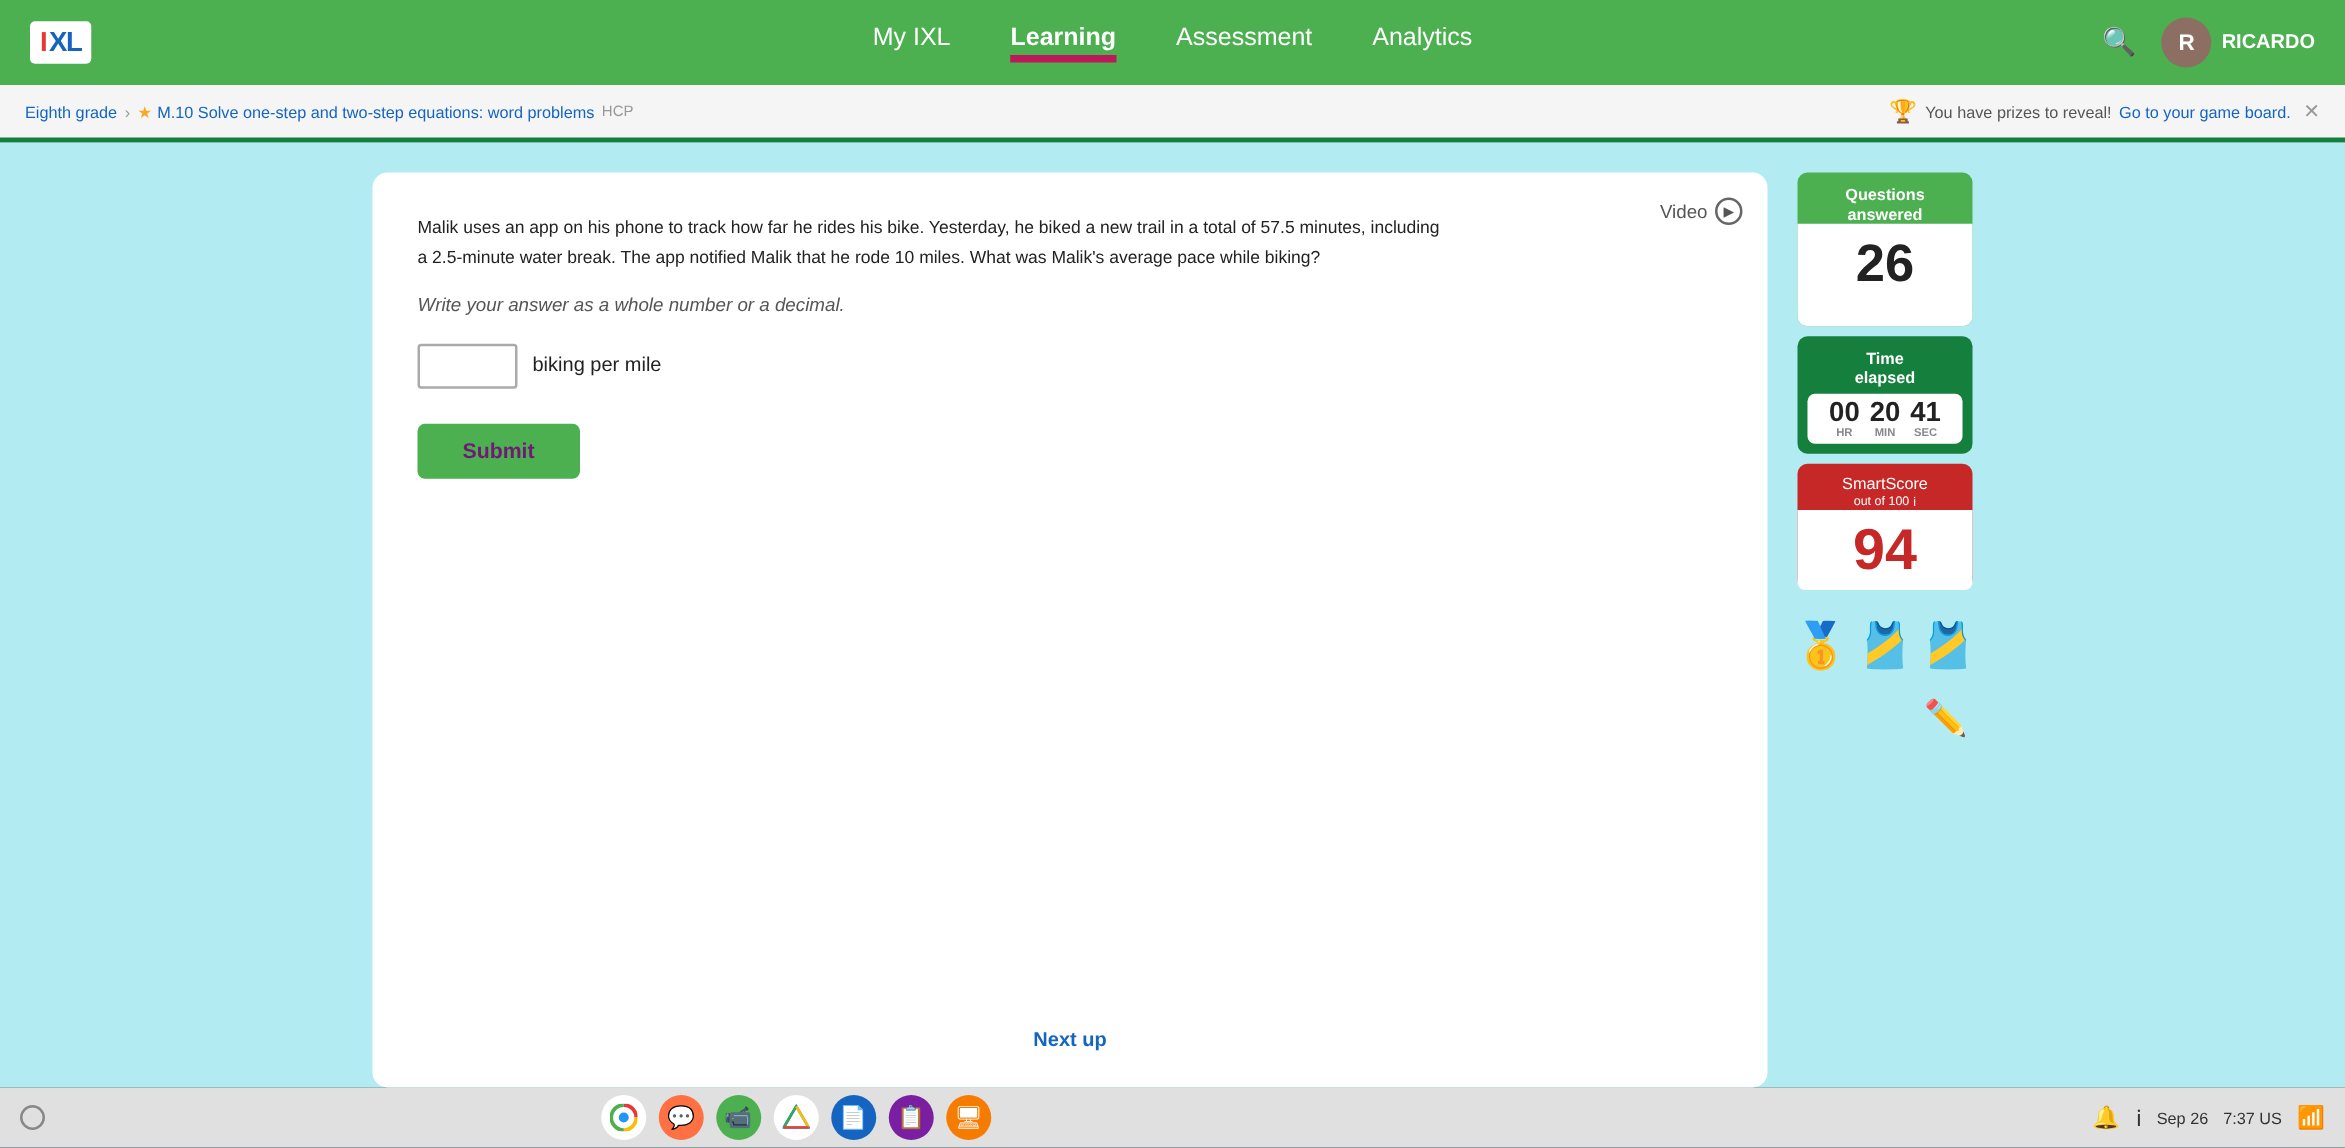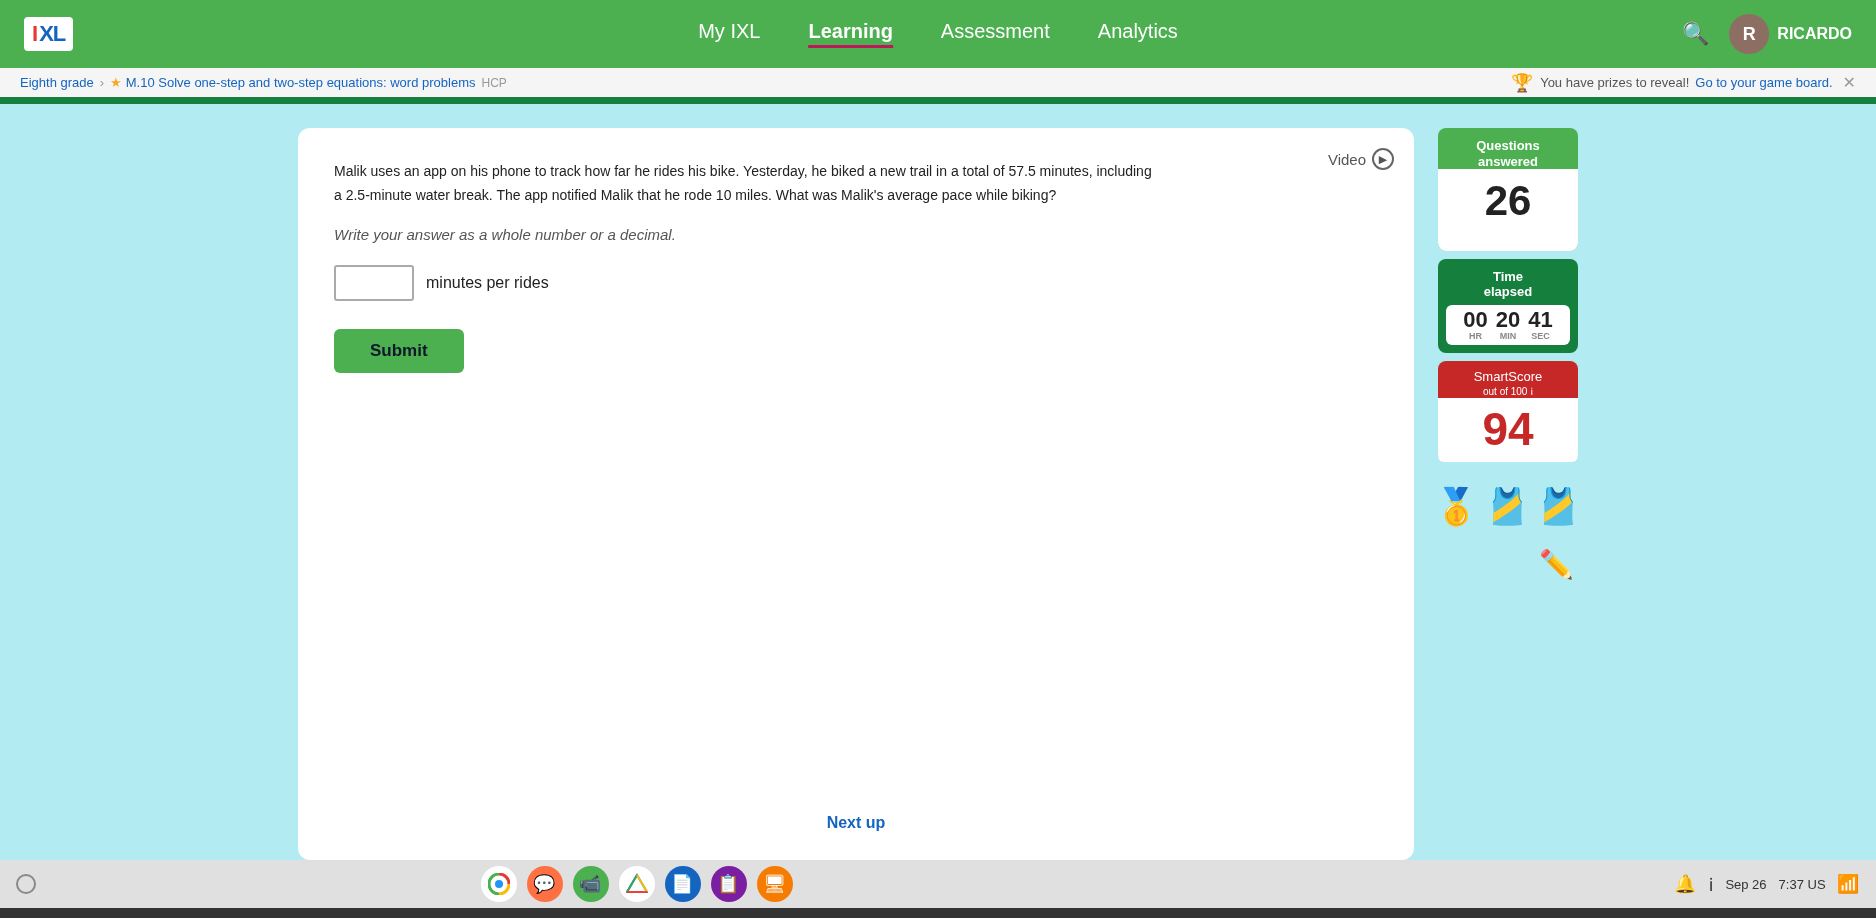--- a/index.html
+++ b/index.html
@@ -35,21 +35,21 @@
     }
     .nav-link {
       color: #fff;
       font-size: 20px;
       font-weight: 500;
       text-decoration: none;
       cursor: pointer;
     }
     .nav-link.active {
       font-weight: 700;
-      border-bottom: 3px solid #be185d;
+      border-bottom: 6px solid #be185d;
       padding-bottom: 2px;
     }
     .navbar-right {
       margin-left: auto;
       display: flex;
       align-items: center;
       gap: 20px;
     }
     .search-icon-btn {
       color: #fff;
@@ -78,25 +78,25 @@
       align-items: center;
       justify-content: center;
       color: #fff;
       font-size: 18px;
       font-weight: 700;
     }
 
     
     .breadcrumb-bar {
       background: #f5f5f5;
-      height: 36px;
+      height: 46px;
       display: flex;
       align-items: center;
       padding: 0 20px;
-      border-bottom: 7px solid #15803d;
+      border-bottom: 4px solid #15803d;
       font-size: 13px;
       color: #555;
     }
     .breadcrumb-bar a { color: #1565c0; text-decoration: none; }
     .breadcrumb-sep { margin: 0 6px; color: #999; }
     .breadcrumb-star { color: #f9a825; margin-right: 4px; }
     .breadcrumb-code { color: #999; margin-left: 6px; font-size: 12px; }
     .prize-notification {
       margin-left: auto;
       display: flex;
@@ -180,21 +180,21 @@
       font-size: 15px;
       padding: 4px 8px;
       outline: none;
     }
     .unit-label {
       font-size: 16px;
       color: #222;
     }
     .submit-btn {
       background: #4caf50;
-      color: #0f172a;
+      color: #701a75;
       border: none;
       border-radius: 6px;
       padding: 12px 36px;
       font-size: 17px;
       font-weight: 700;
       cursor: pointer;
     }
     .next-up-text {
       position: absolute;
       bottom: 28px;
@@ -381,21 +381,21 @@
     <button class="video-btn">
       <span>Video</span>
       <div class="play-circle">▶</div>
     </button>
 
     <p class="question-text">Malik uses an app on his phone to track how far he rides his bike. Yesterday, he biked a new trail in a total of 57.5 minutes, including a 2.5-minute water break. The app notified Malik that he rode 10 miles. What was Malik's average pace while biking?</p>
     <p class="instruction-text">Write your answer as a whole number or a decimal.</p>
 
     <div class="answer-row">
       <input class="answer-input" type="text" value="" style="">
-      <span class="unit-label">minutes per rides</span>
+      <span class="unit-label">biking per mile</span>
     </div>
 
     <button class="submit-btn">Submit</button>
 
     <div class="next-up-text">Next up</div>
   </div>
 
   <div class="sidebar">
 
     <div style="margin-bottom:8px;">

